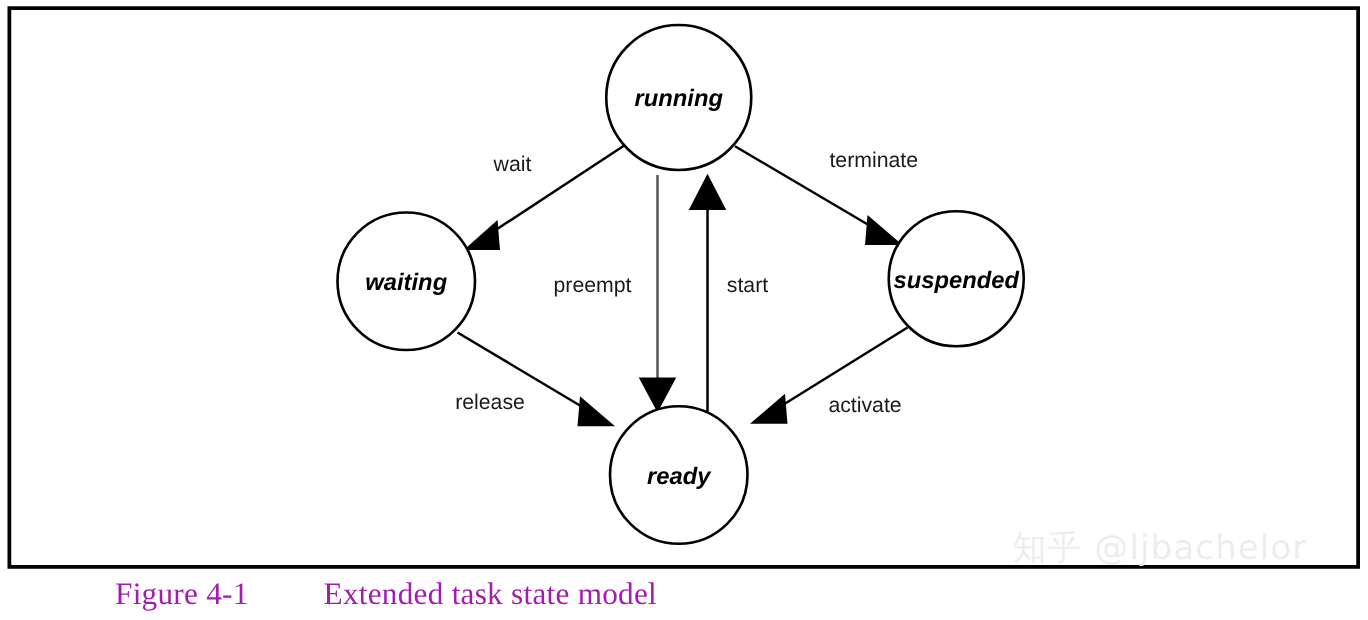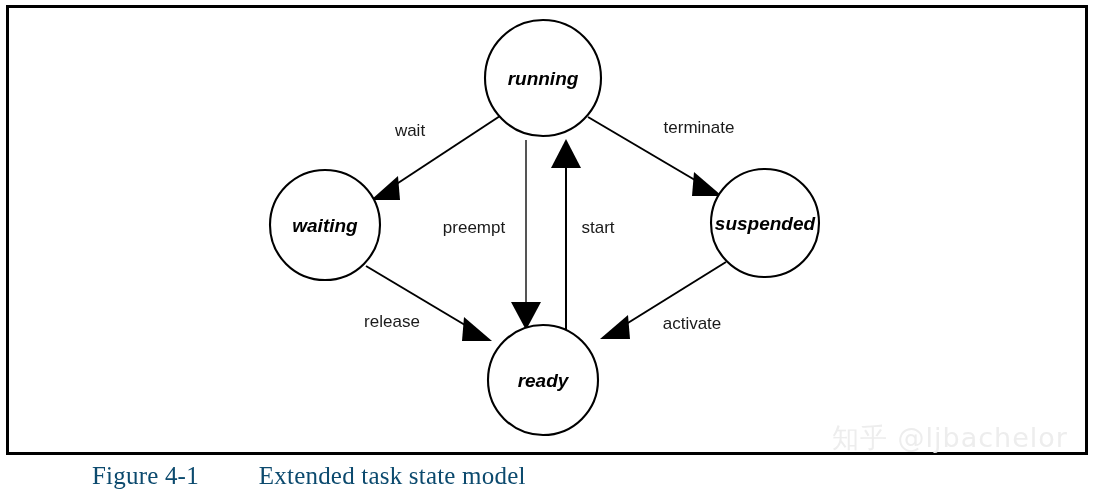--- a/index.html
+++ b/index.html
@@ -88,21 +88,21 @@
   }
 
   #caption {
     position: absolute;
     left: 92px;
     top: 462px;
     width: 820px;
     height: 30px;
     font-family: "Liberation Serif", serif;
     font-size: 25px;
-    color: #0c4a6e;
+    color: #a21caf;
     white-space: pre;
     letter-spacing: 0.2px;
   }
 
   #caption .caption-label {
     display: inline;
   }
   #caption .caption-gap {
     display: inline-block;
     width: 60px;
@@ -114,21 +114,20 @@
   #watermark {
     position: absolute;
     left: 810px;
     top: 420px;
     font-family: "DejaVu Sans", sans-serif;
     font-size: 27px;
     color: #ededed;
     letter-spacing: 1px;
     white-space: pre;
     user-select: none;
-    margin-left: 22px;
   }
 </style>
 </head>
 <body>
 
 <div id="figure-root">
 
   <div id="diagram-frame"></div>
 
   <svg id="diagram-svg" viewBox="0 0 1094 496" xmlns="http://www.w3.org/2000/svg">

